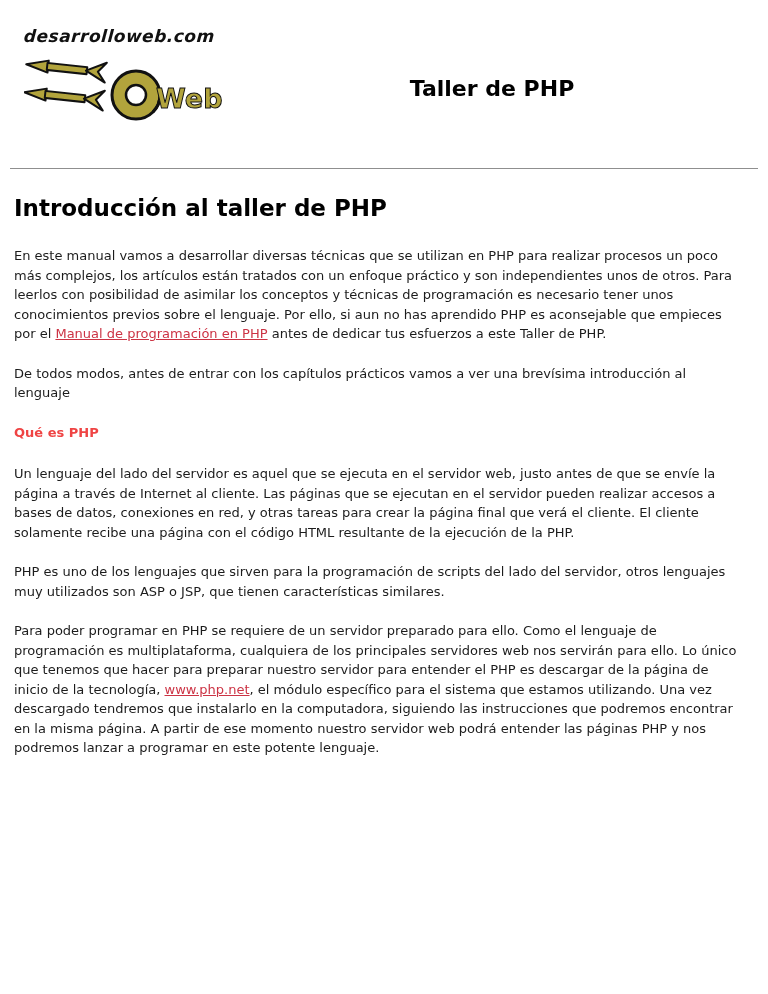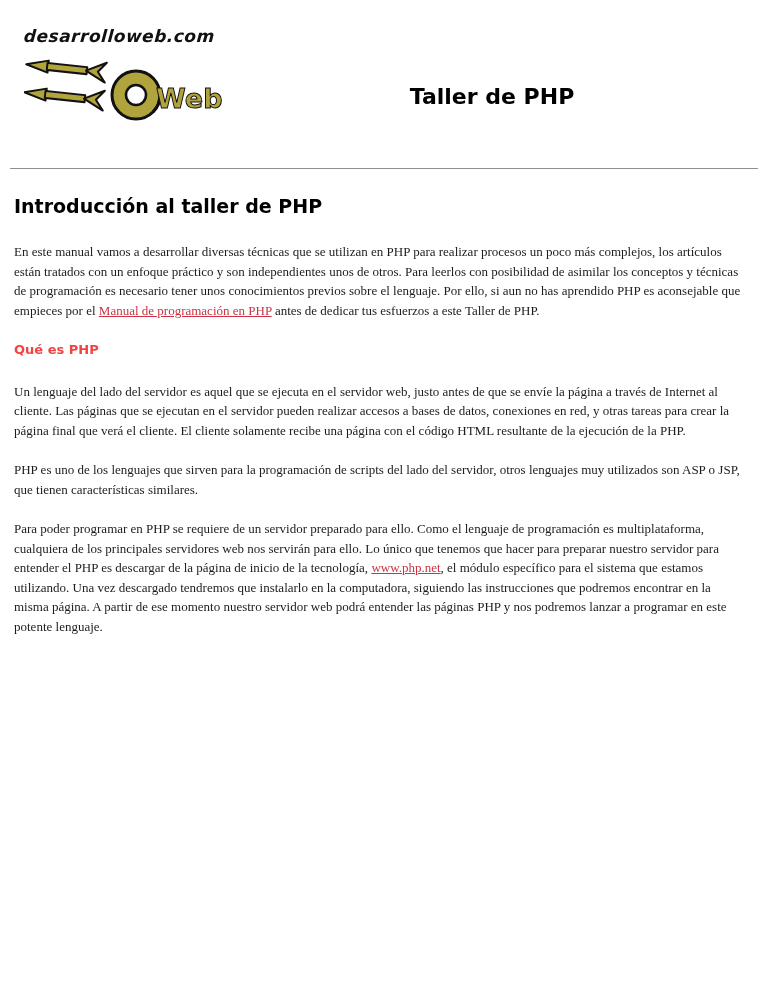--- a/index.html
+++ b/index.html
@@ -13,28 +13,28 @@
   
   .header { display: flex; align-items: flex-start; padding: 26px 20px 0 24px; height: 136px; box-sizing: border-box; }
   .logo-block { width: 212px; flex: 0 0 auto; }
   .logo-text {
     font-weight: bold; font-style: italic;
     font-size: 17px; letter-spacing: 0.5px; color: #111;
     transform: skewX(-4deg);
   }
   .logo-art { display: block; margin-top: 5px; }
   .title-wrap { flex: 1; text-align: center; padding-top: 42px; }
-  .doc-title { font-size: 22px; font-weight: bold; color: #000; margin: 16px; }
+  .doc-title { font-size: 22px; font-weight: bold; color: #000; margin: 8px; }
 
   .divider { border: none; border-top: 1px solid #8f8f8f; margin: 32px 10px 0 10px; }
 
   
   main { padding: 26px 22px 0 14px; }
-  .section-heading { font-size: 19px; font-weight: bold; color: #000; margin: 0 0 25px 0; }
-  p.para { font-size: 13px; line-height: 1.5; margin: 0 0 20px 0; color: #1c1c1c; font-family: Liberation Serif, serif; }
+  .section-heading { font-size: 23px; font-weight: bold; color: #000; margin: 0 0 25px 0; }
+  p.para { font-size: 13px; line-height: 1.5; margin: 0 0 20px 0; color: #1c1c1c; }
   .subheading { font-size: 13px; line-height: 1.5; font-weight: bold; margin: 0 0 22px 0; color: #ef4444; }
   a.doc-link { color: #cc3344; text-decoration: underline; cursor: pointer; }
 </style>
 </head>
 <body>
 
 <div class="page">
 
   <header class="header">
     <div class="logo-block">
@@ -67,20 +67,21 @@
     </div>
   </header>
 
   <hr class="divider">
 
   <main>
     <h2 class="section-heading">Introducción al taller de PHP</h2>
 
     <p class="para"><span>En este manual vamos a desarrollar diversas técnicas que se utilizan en PHP para realizar procesos un poco más complejos, los artículos están tratados con un enfoque práctico y son independientes unos de otros. Para leerlos con posibilidad de asimilar los conceptos y técnicas de programación es necesario tener unos conocimientos previos sobre el lenguaje. Por ello, si aun no has aprendido PHP es aconsejable que empieces por el </span><a class="doc-link" href="#">Manual de programación en PHP</a><span> antes de dedicar tus esfuerzos a este Taller de PHP.</span></p>
 
+    <p class="para">De todos modos, antes de entrar con los capítulos prácticos vamos a ver una brevísima introducción al lenguaje</p>
 
     <div class="subheading">Qué es PHP</div>
 
 
     <p class="para">Un lenguaje del lado del servidor es aquel que se ejecuta en el servidor web, justo antes de que se envíe la página a través de Internet al cliente. Las páginas que se ejecutan en el servidor pueden realizar accesos a bases de datos, conexiones en red, y otras tareas para crear la página final que verá el cliente. El cliente solamente recibe una página con el código HTML resultante de la ejecución de la PHP.</p>
 
     <p class="para">PHP es uno de los lenguajes que sirven para la programación de scripts del lado del servidor, otros lenguajes muy utilizados son ASP o JSP, que tienen características similares.</p>
 
     <p class="para"><span>Para poder programar en PHP se requiere de un servidor preparado para ello. Como el lenguaje de programación es multiplataforma, cualquiera de los principales servidores web nos servirán para ello. Lo único que tenemos que hacer para preparar nuestro servidor para entender el PHP es descargar de la página de inicio de la tecnología, </span><a class="doc-link" href="#">www.php.net</a><span>, el módulo específico para el sistema que estamos utilizando. Una vez descargado tendremos que instalarlo en la computadora, siguiendo las instrucciones que podremos encontrar en la misma página. A partir de ese momento nuestro servidor web podrá entender las páginas PHP y nos podremos lanzar a programar en este potente lenguaje.</span></p>
 

